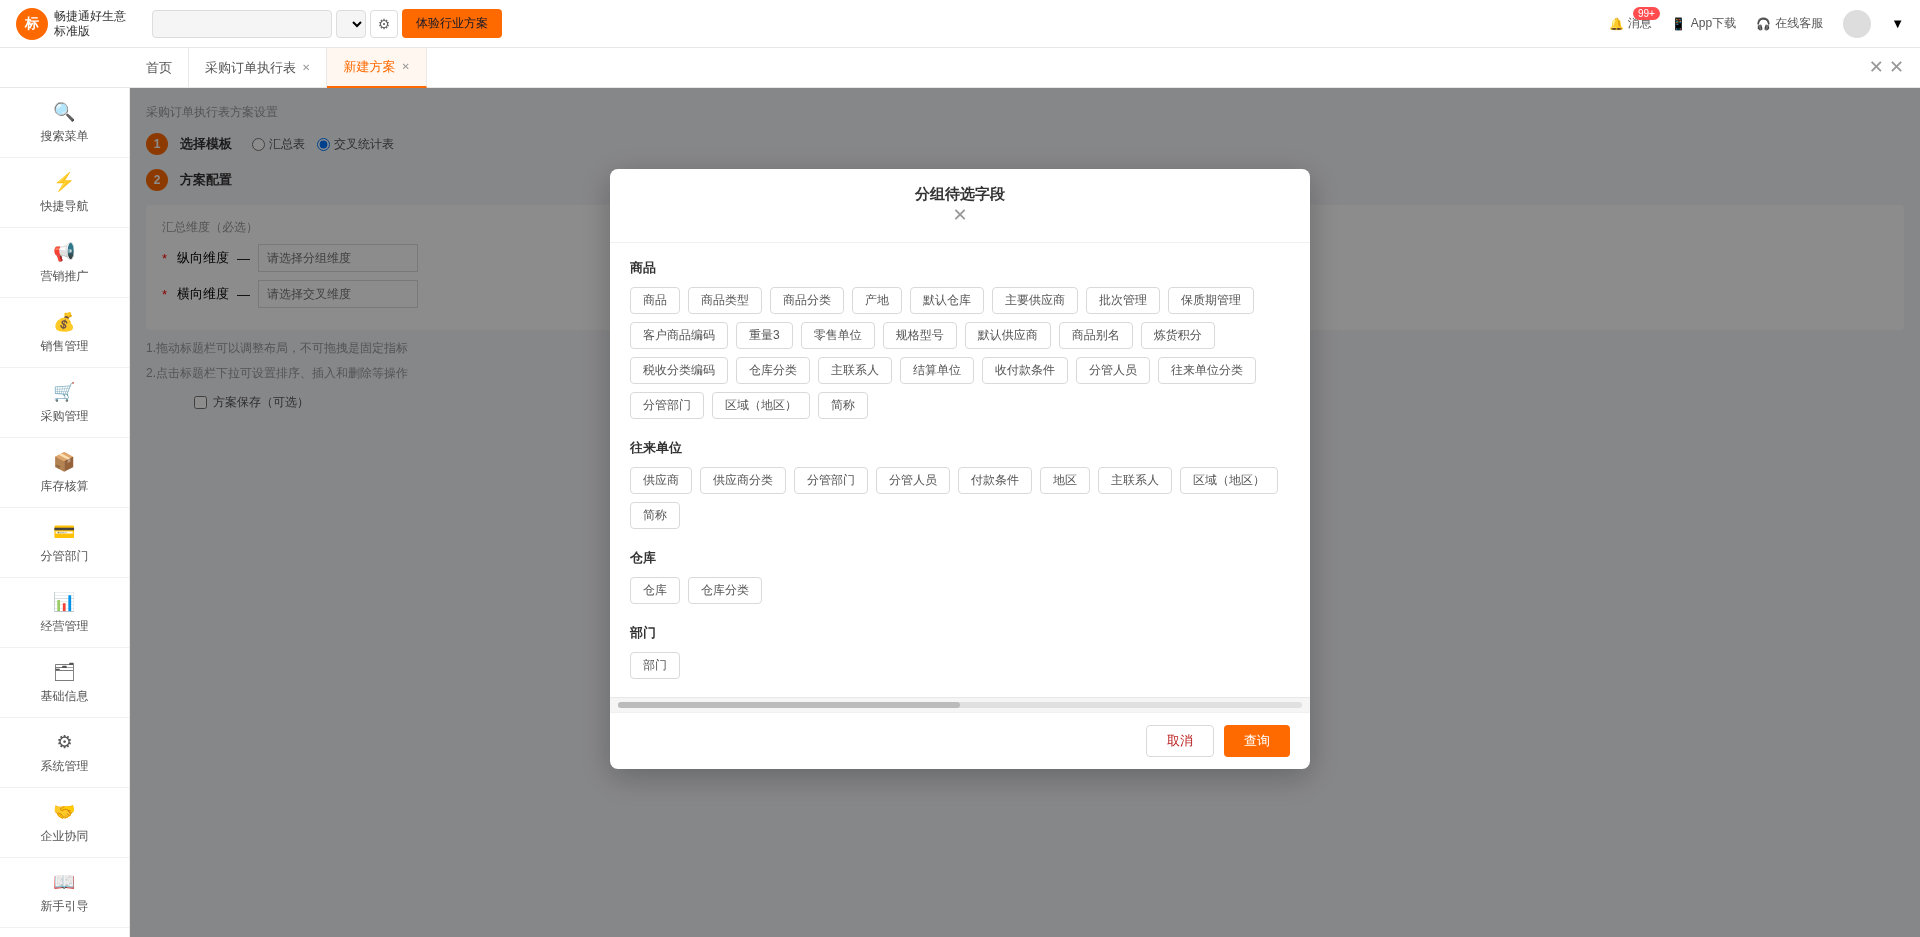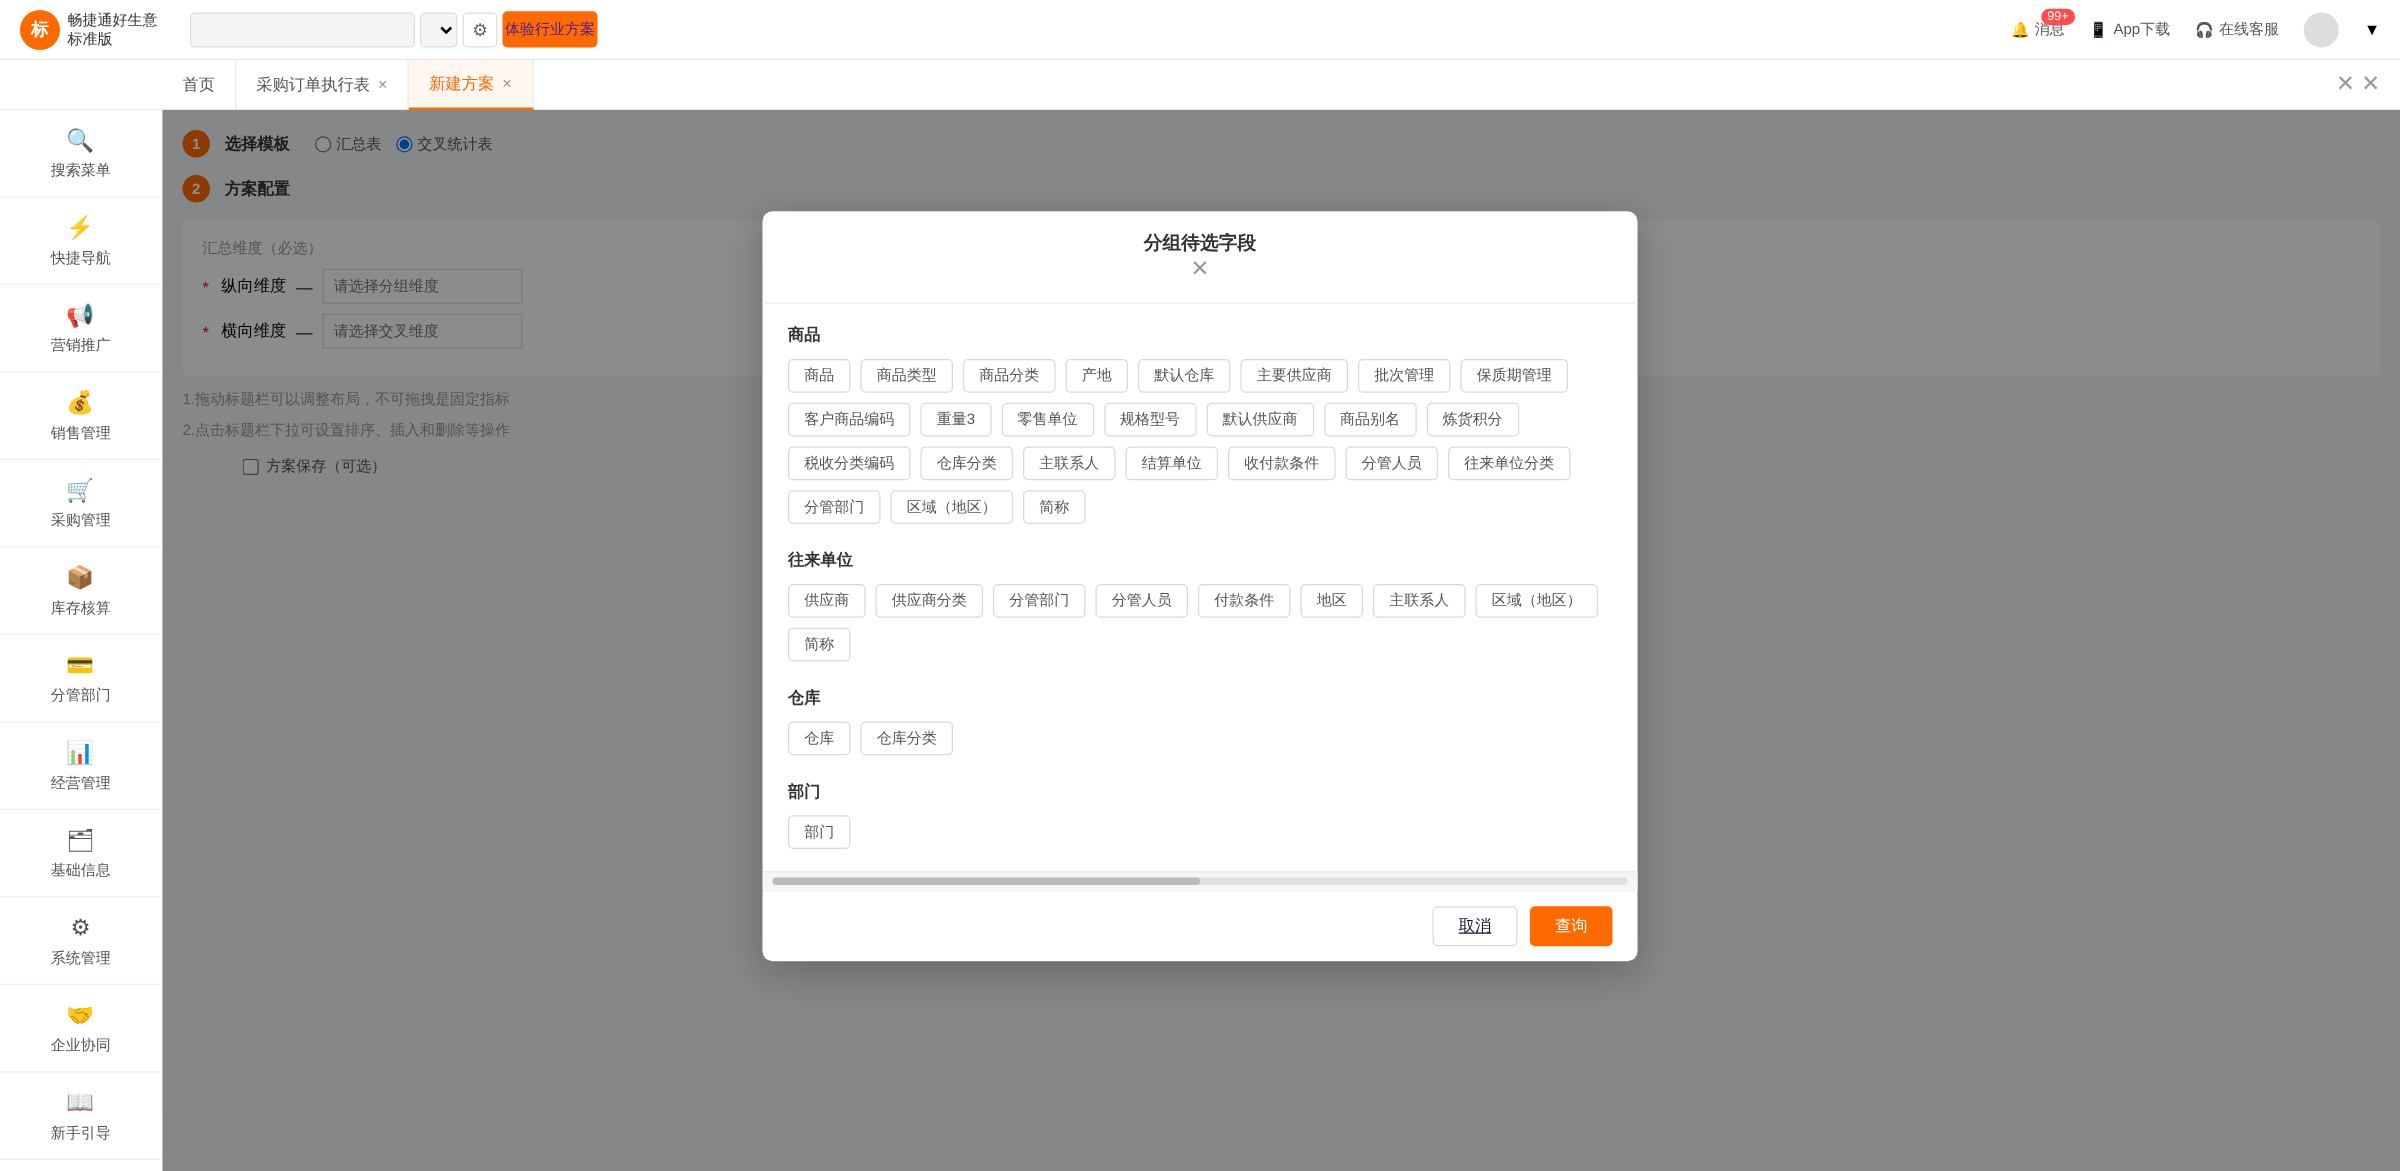--- a/index.html
+++ b/index.html
@@ -46,23 +46,23 @@
       background: #f5f5f5; font-size: 12px; padding: 0 4px;
     }
     .gear-btn {
       width: 28px; height: 28px;
       border: 1px solid #ddd; border-radius: 4px;
       background: #fff; cursor: pointer;
       display: flex; align-items: center; justify-content: center;
       font-size: 14px; color: #666;
     }
     .trial-btn {
-      background: #ff6a00; color: #4c1d95;
+      background: #ff6a00; color: #0f172a;
       border: none; border-radius: 4px;
-      padding: 6px 2px; cursor: pointer; font-size: 12px; text-align: center;
+      padding: 6px 14px; cursor: pointer; font-size: 12px; text-align: center;
     }
     .top-right {
       margin-left: auto;
       display: flex; align-items: center; gap: 20px;
     }
     .top-right-item {
       display: flex; align-items: center; gap: 4px;
       font-size: 12px; color: #555; cursor: pointer;
       position: relative;
     }
@@ -248,21 +248,21 @@
       height: 28px; width: 160px;
       border: 1px solid #ddd; border-radius: 0;
       padding: 0 8px; font-size: 12px;
       background: #fff; color: #aaa;
     }
 
     .cancel-btn {
       height: 32px; padding: 0 20px;
       background: #fff; border: 1px solid #d9d9d9;
       border-radius: 4px; cursor: pointer;
-      font-size: 13px; color: #0f172a; text-decoration: underline;
+      font-size: 13px; color: #b91c1c;
     }
     .confirm-btn {
       height: 32px; padding: 0 20px;
       background: #ff6a00; border: none;
       border-radius: 4px; cursor: pointer;
       font-size: 13px; color: #fff;
     }
 
     .page-close-btn {
       position: fixed;
@@ -380,20 +380,21 @@
     
   </div>
 
 </div>
 <div class="sidebar-bottom">
   <span style="font-size: 18px; cursor: pointer;">⚙</span>
   <span style="font-size: 18px; cursor: pointer;">◀</span>
 </div>
 
 <div class="main-content">
+  <div class="page-breadcrumb">采购订单执行表方案设置</div>
 
   <div class="step-row">
     <div class="step-num">1</div>
     <div class="step-label">选择模板</div>
     <div class="radio-group">
       <label class="radio-item">
         <input type="radio" name="template" style=""> 
           <span>汇总表</span>
       </label>
       <label class="radio-item">

